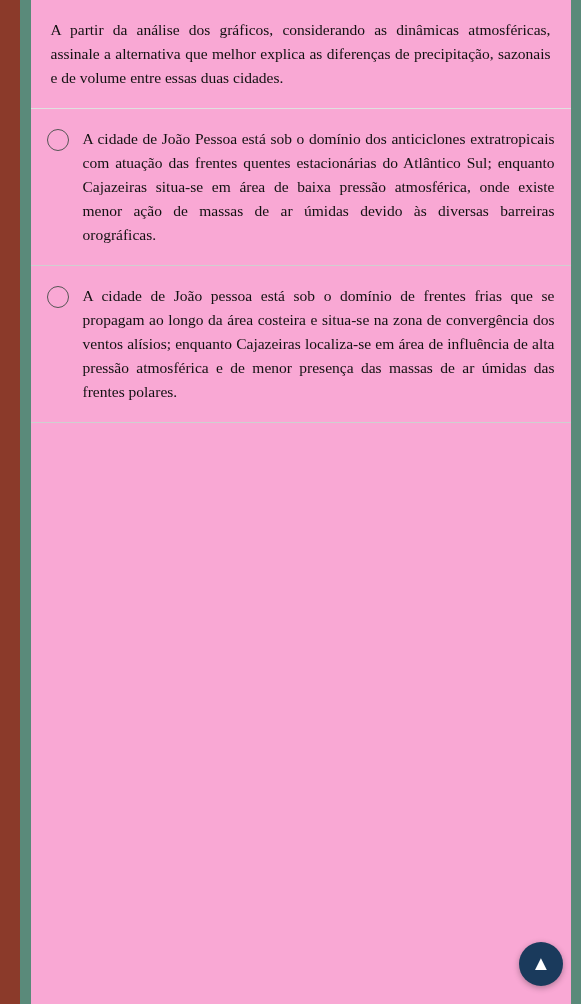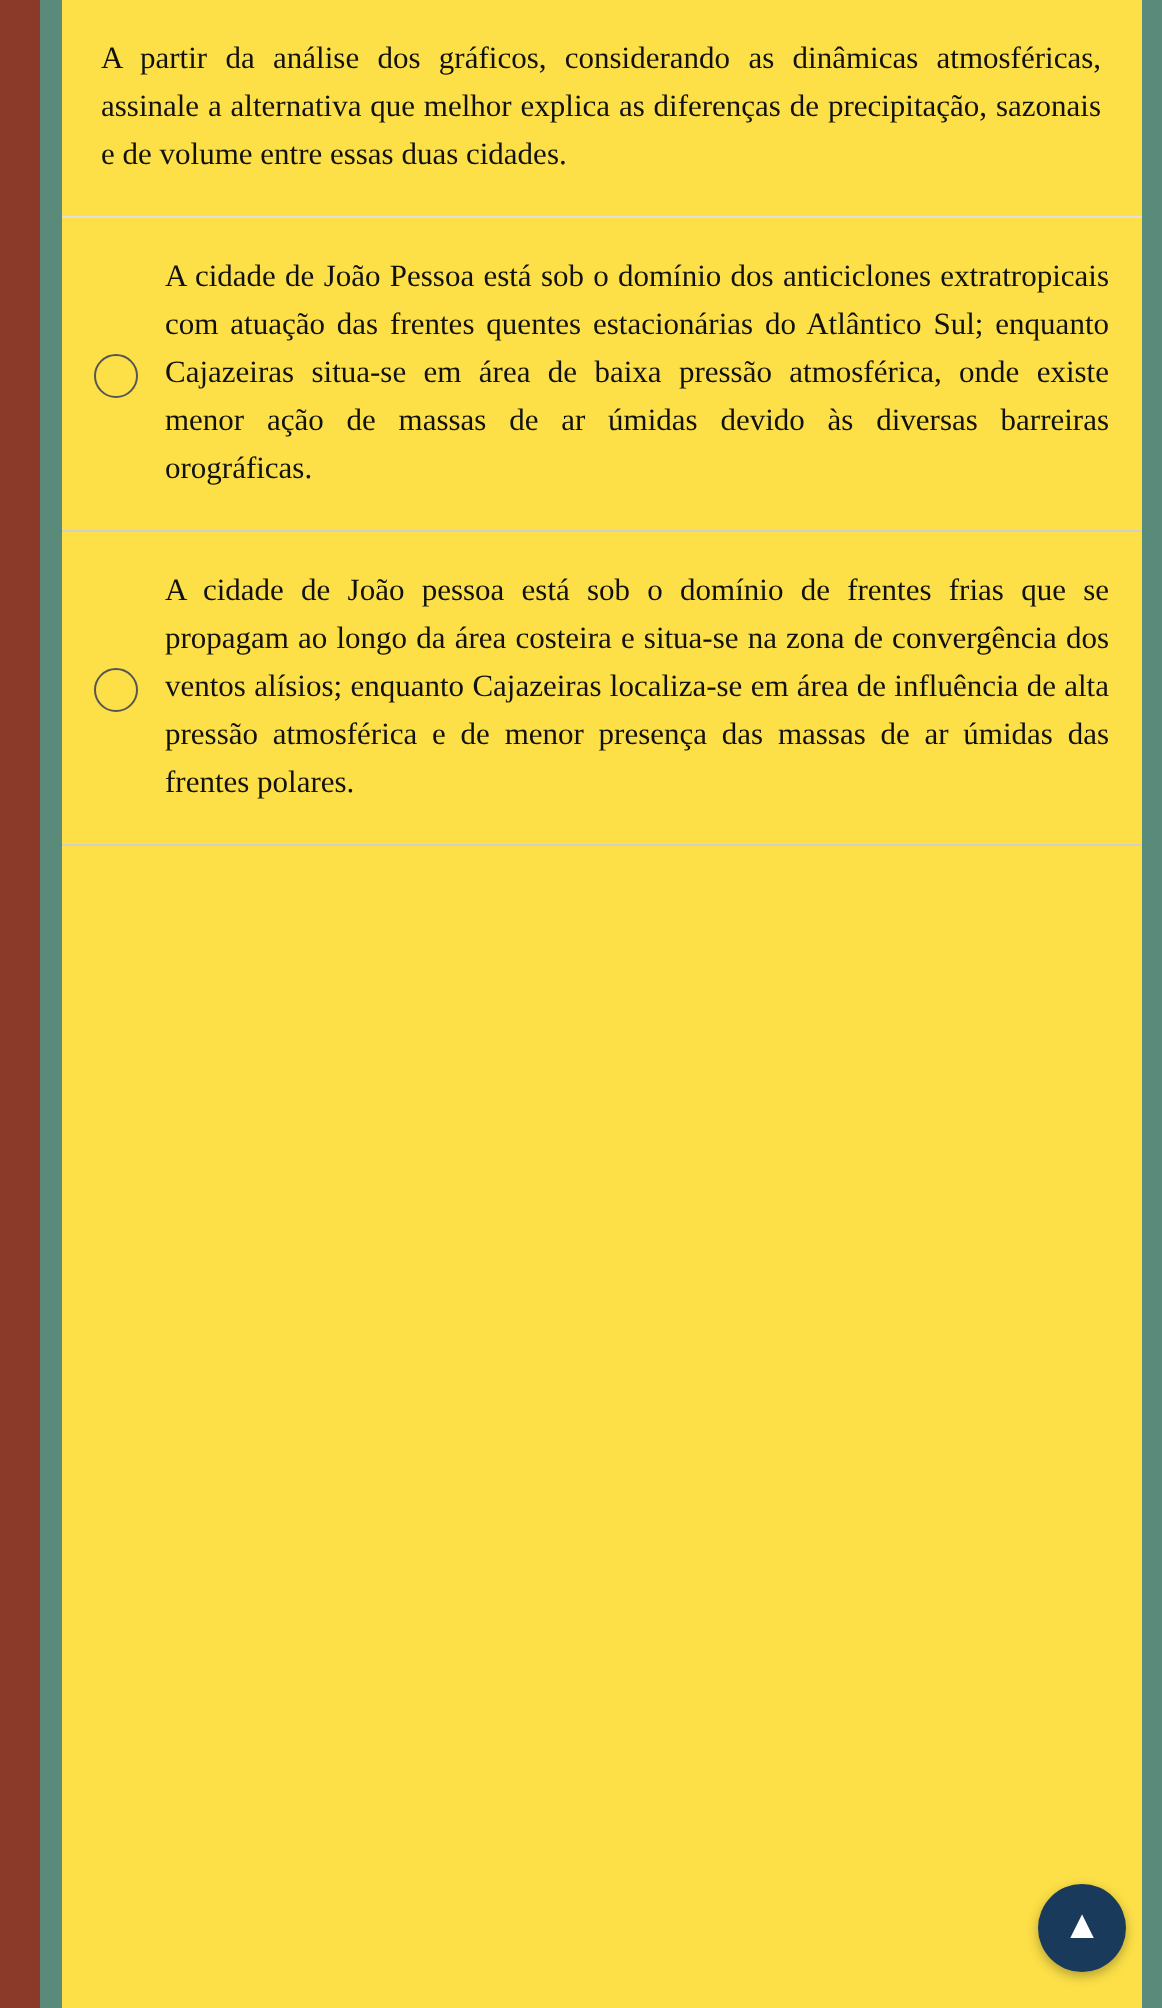--- a/index.html
+++ b/index.html
@@ -14,42 +14,42 @@
       background-color: #5a8a7a;
       font-family: 'Times New Roman', Times, serif;
       display: flex;
       align-items: flex-start;
       justify-content: center;
       padding: 0;
     }
 
     .page-container {
       width: 540px;
-      background-color: #fde047;
+      background-color: #f9a8d4;
       margin: 0 auto;
       padding: 0;
       min-height: 1004px;
     }
 
     .question-text {
       padding: 18px 20px 18px 20px;
       font-size: 15.5px;
       line-height: 1.55;
       text-align: justify;
       color: #111111;
       border-bottom: 1px solid #e0e0e0;
     }
 
     .options-container {
       padding: 0;
     }
 
     .option-item {
       display: flex;
-      align-items: center;
+      align-items: flex-start;
       padding: 18px 16px 18px 16px;
       border-bottom: 1px solid #d0d0d0;
       gap: 14px;
     }
 
     .radio-circle {
       width: 22px;
       height: 22px;
       border: 1.8px solid #555555;
       border-radius: 50%;

